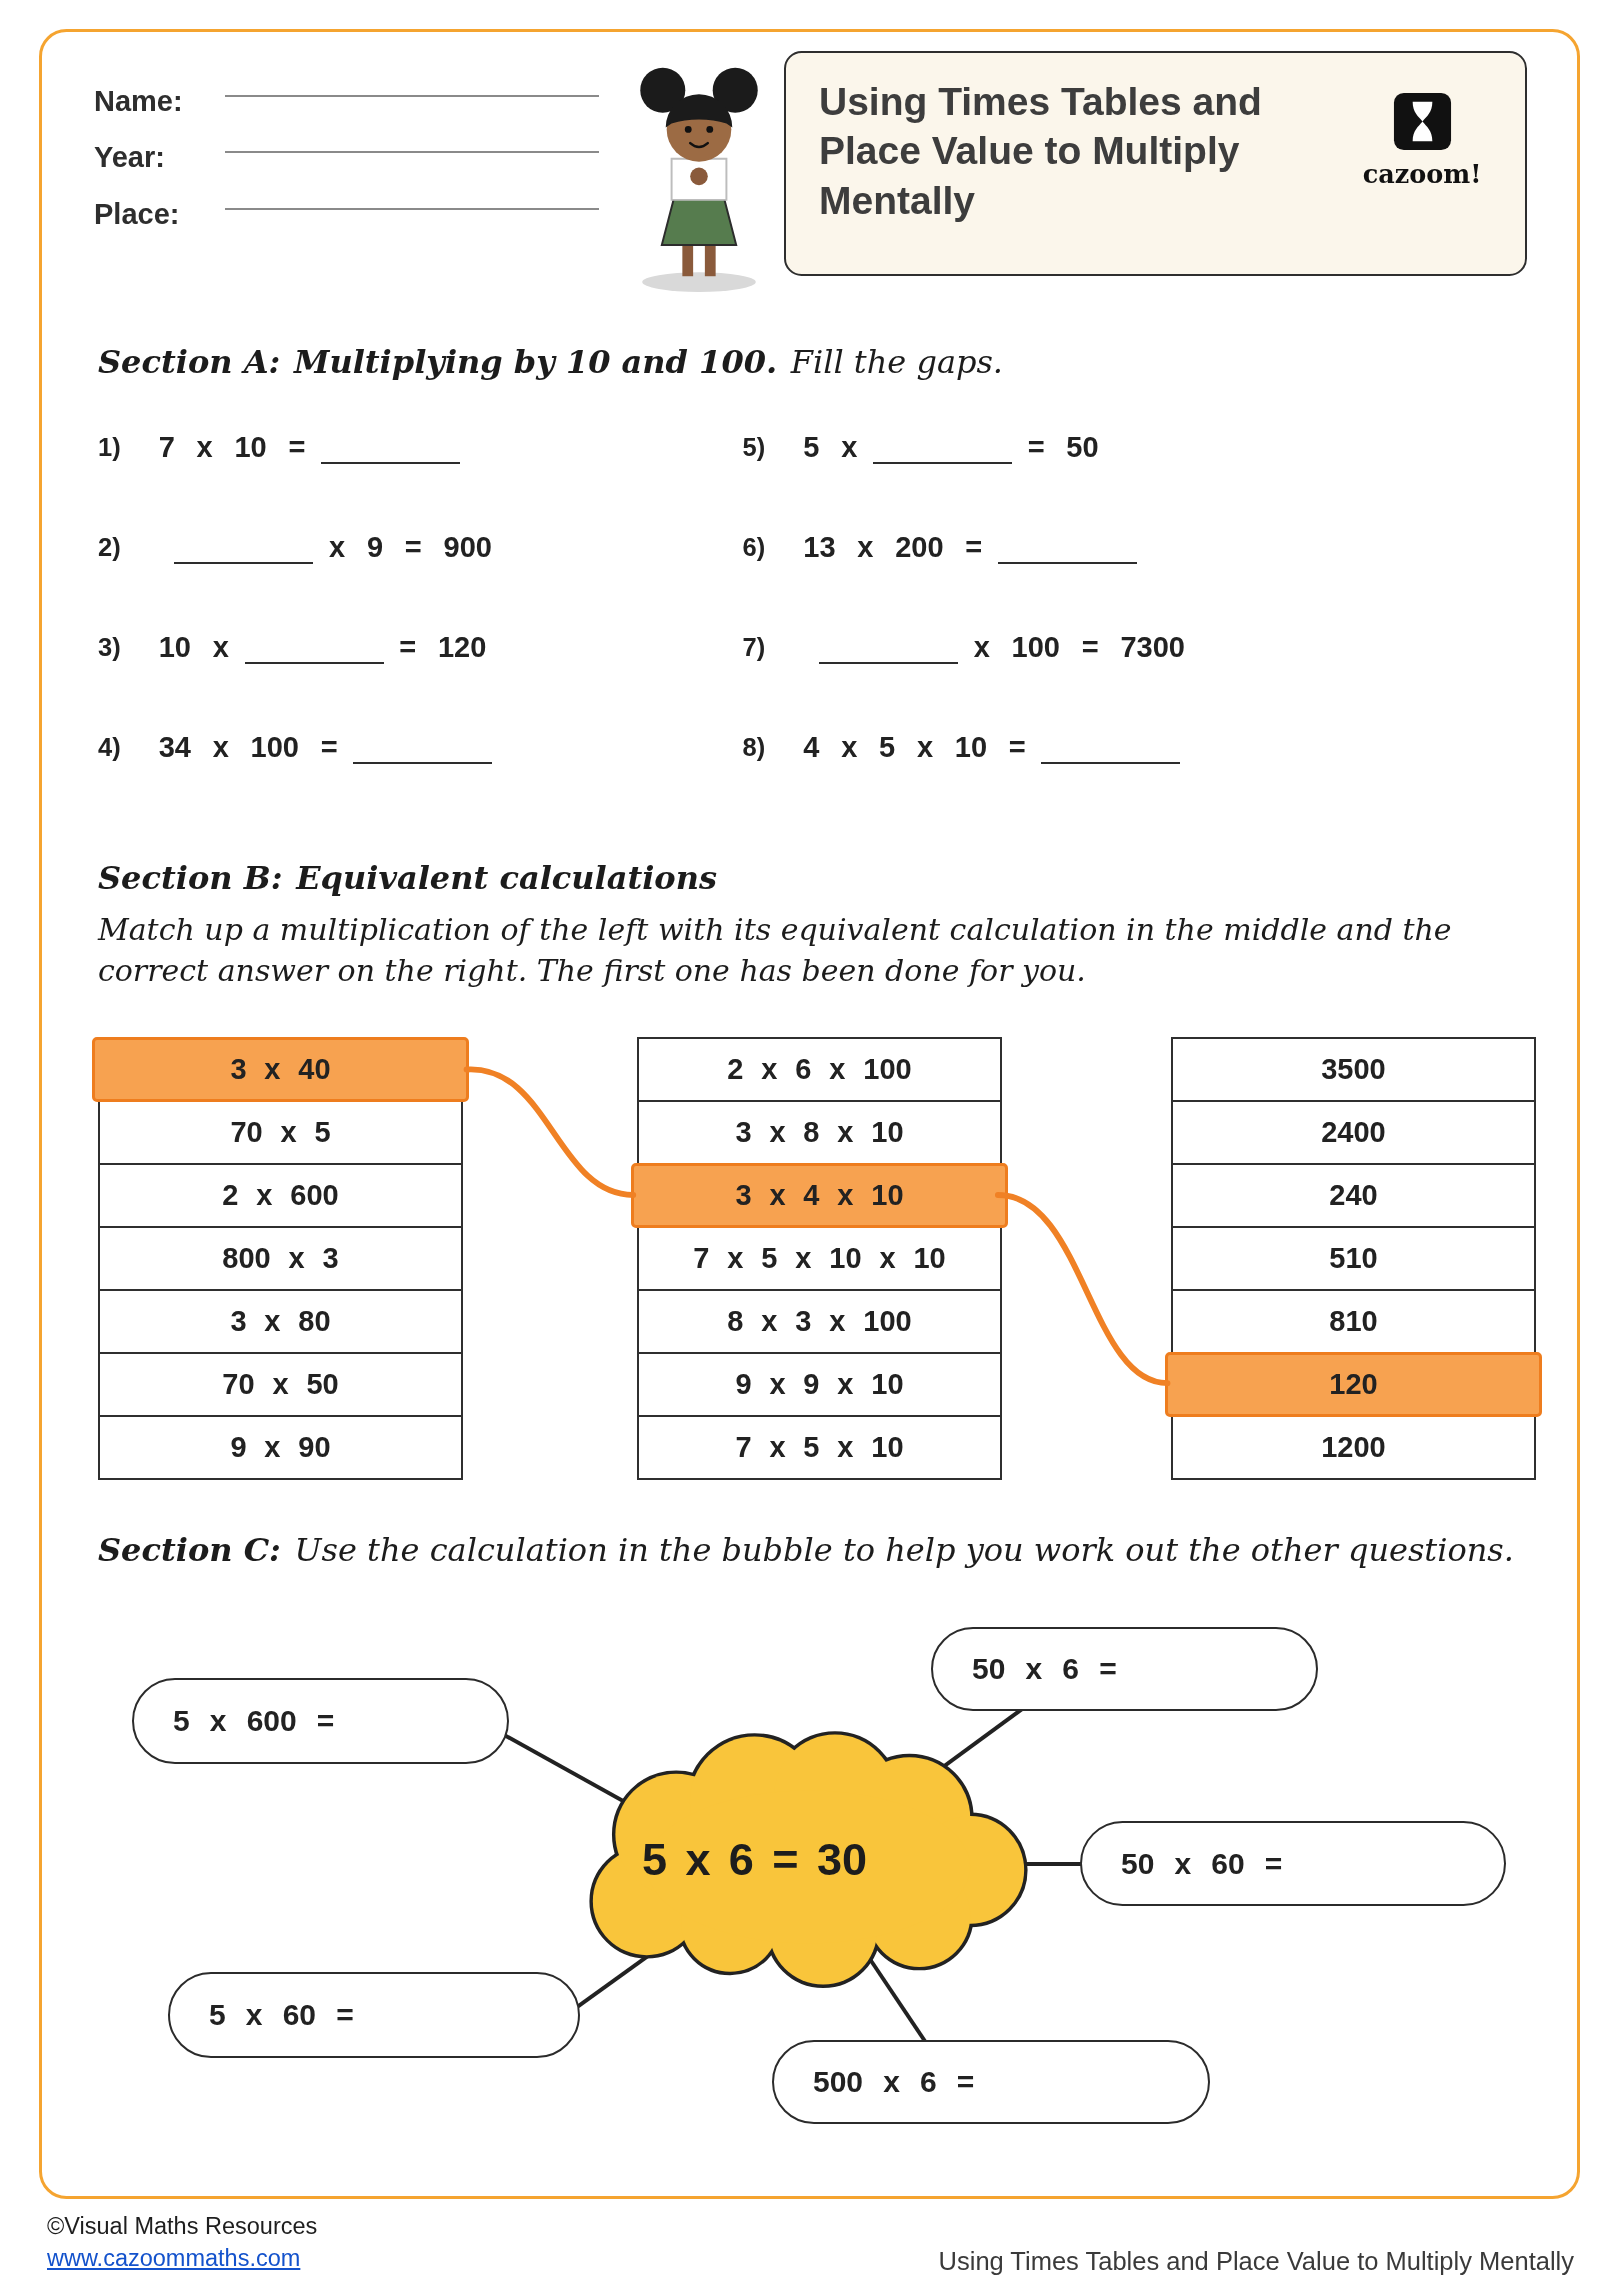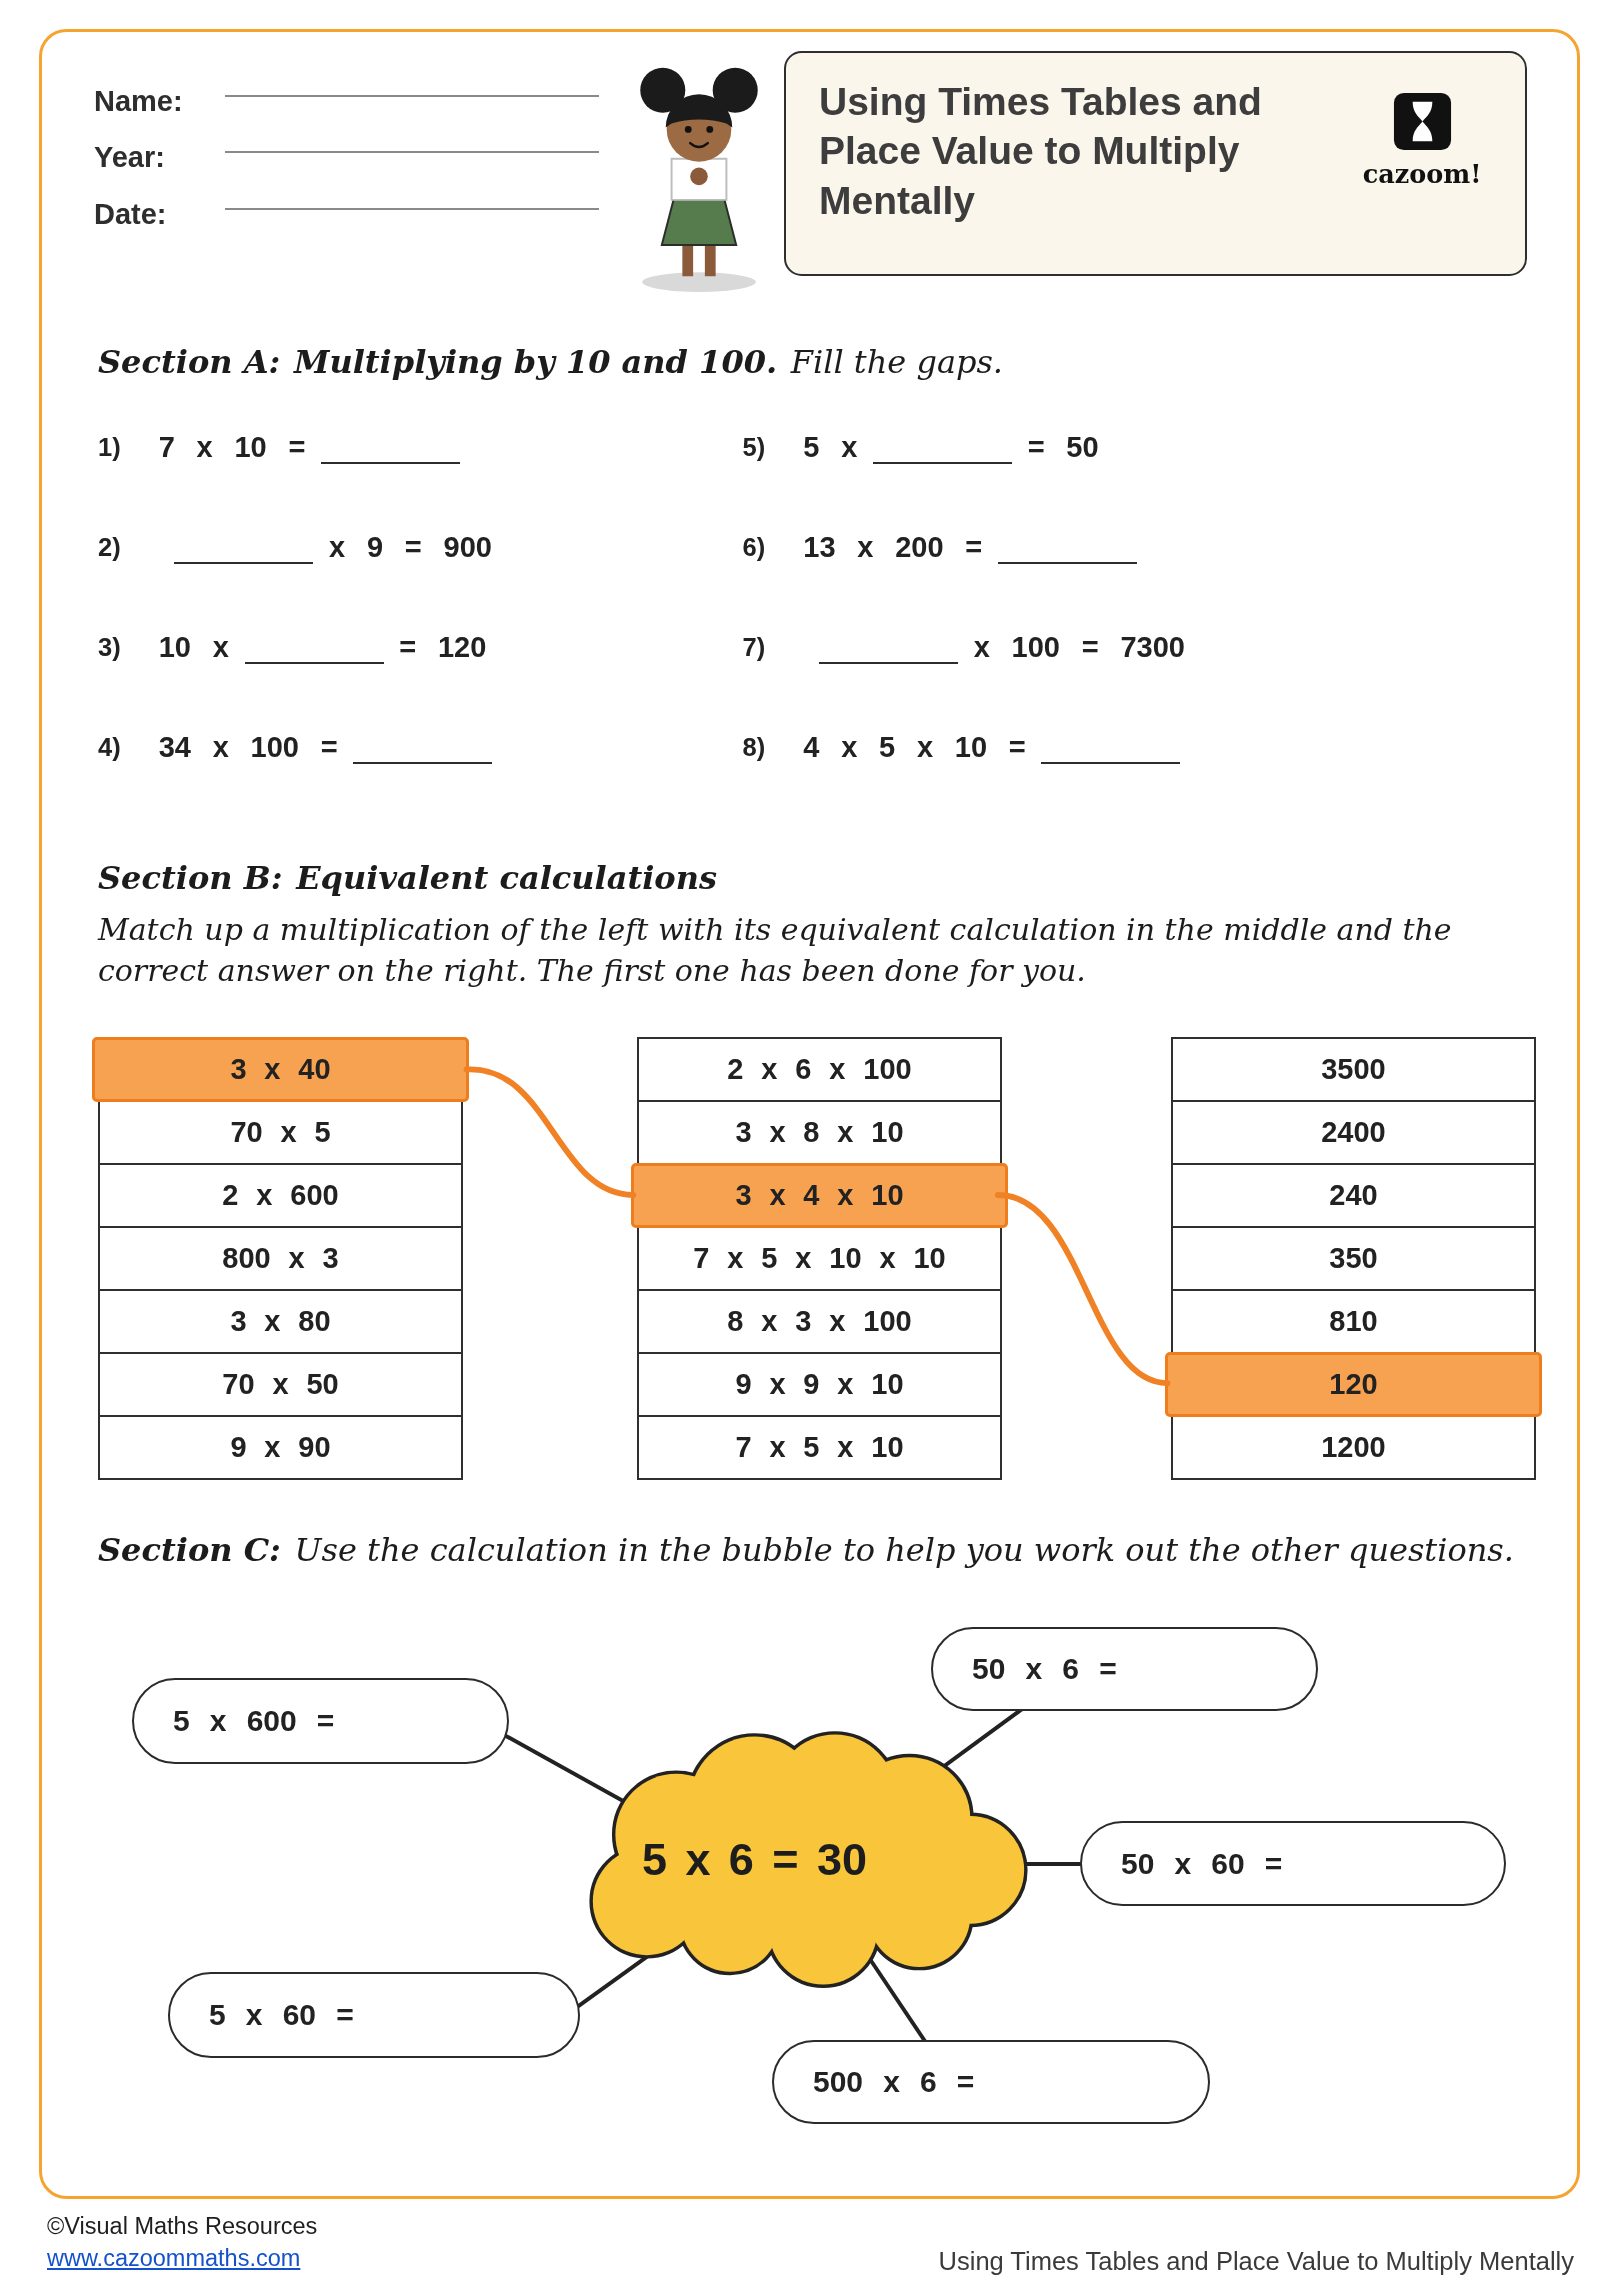--- a/index.html
+++ b/index.html
@@ -65,21 +65,21 @@
 </head>
 <body>
 
 <div class="page">
   <div class="page-border"></div>
 
   <div class="flabel" style="top:69px">Name:</div>
   <div class="wline" style="top:69px"></div>
   <div class="flabel" style="top:125px">Year:</div>
   <div class="wline" style="top:125px"></div>
-  <div class="flabel" style="top:182px">Date:</div>
+  <div class="flabel" style="top:182px">Place:</div>
   <div class="wline" style="top:182px"></div>
 
   <div class="char">
     <svg width="186" height="247" viewBox="0 0 190 252">
       <ellipse cx="95" cy="240" rx="58" ry="10" fill="#d9d9d9"></ellipse>
       <rect x="78" y="196" width="11" height="38" fill="#8a5a3b"></rect>
       <rect x="101" y="196" width="11" height="38" fill="#8a5a3b"></rect>
       <path d="M70,152 L120,152 L133,202 L57,202 Z" fill="#567c4e" stroke="#2c2c2c" stroke-width="2"></path>
       <path d="M67,114 h56 v42 h-56 z" fill="#ffffff" stroke="#bdbdbd" stroke-width="2"></path>
       <circle cx="95" cy="132" r="9" fill="#8a5a3b"></circle>
@@ -180,21 +180,21 @@
       <div class="mrow hl">3 x 4 x 10</div>
       <div class="mrow">7 x 5 x 10 x 10</div>
       <div class="mrow">8 x 3 x 100</div>
       <div class="mrow">9 x 9 x 10</div>
       <div class="mrow">7 x 5 x 10</div>
     </div>
     <div class="mcol" style="left:1073px">
       <div class="mrow">3500</div>
       <div class="mrow">2400</div>
       <div class="mrow">240</div>
-      <div class="mrow">350</div>
+      <div class="mrow">510</div>
       <div class="mrow">810</div>
       <div class="mrow hl">120</div>
       <div class="mrow">1200</div>
     </div>
     <svg class="match-lines" viewBox="0 0 1470 470">
       <path d="M 376 33 C 460 28, 468 161, 546 161" fill="none" stroke="#F08125" stroke-width="6" stroke-linecap="round"></path>
       <path d="M 918 161 C 1005 161, 1012 353, 1091 353" fill="none" stroke="#F08125" stroke-width="6" stroke-linecap="round"></path>
     </svg>
   </div>
 

